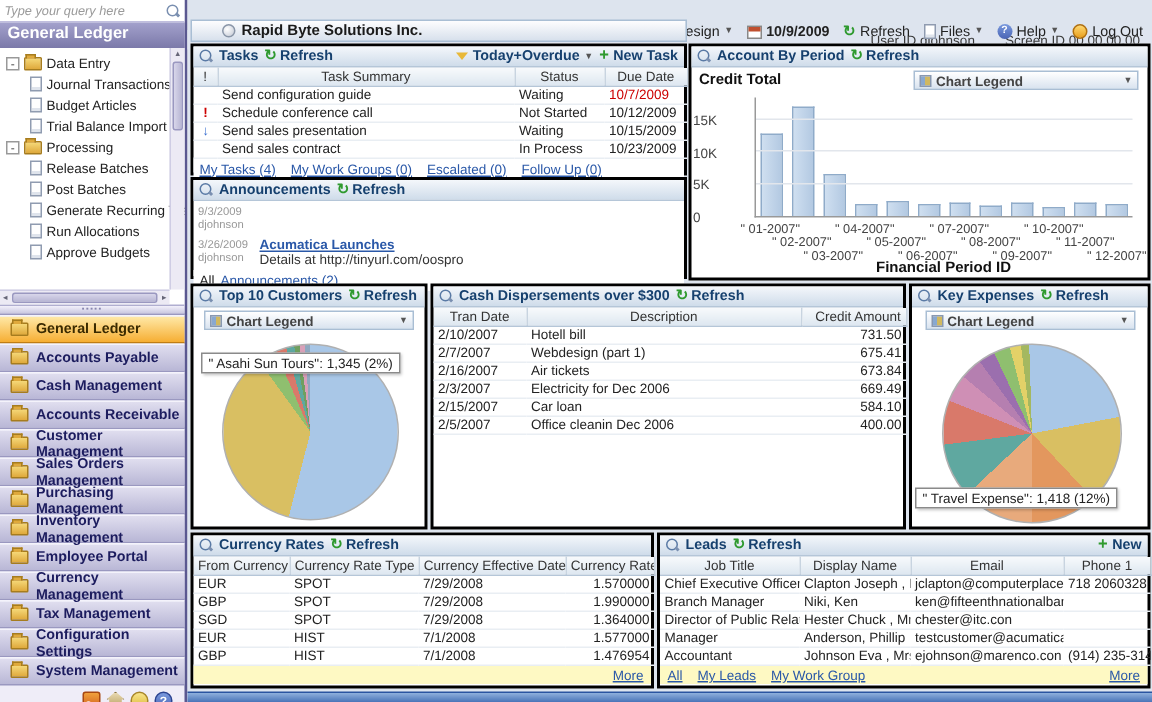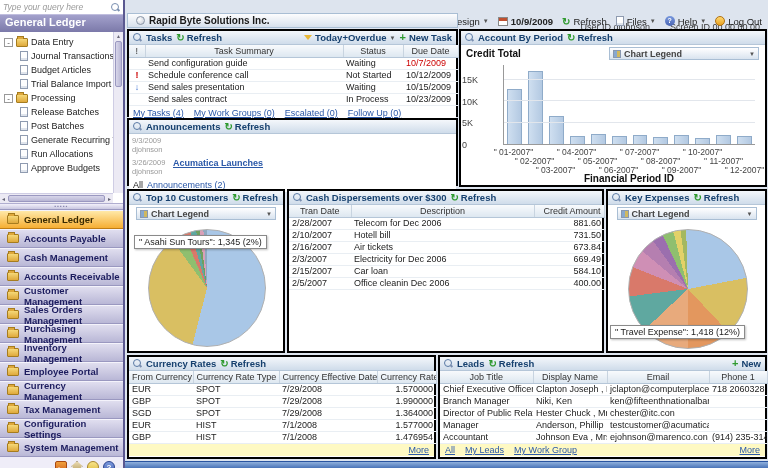--- a/index.html
+++ b/index.html
@@ -53,21 +53,21 @@
   .helpc-ic { width:10px; height:10px; border-radius:50%; background:linear-gradient(#7a9ade,#4a64b4); color:#fff; font-size:7px; font-weight:bold; text-align:center; line-height:10px; }
   .key-ic { width:10px; height:10px; border-radius:50%; background:linear-gradient(#ffd870,#e8a020); border:1px solid #b07010; }
   .refresh-ic { color:#2f9a2f; font-weight:bold; font-size:10px; line-height:9px; }
 
   .panel { position:absolute; background:#fff; border:2px solid #000000; }
   .panel-title { height:14px; background:linear-gradient(#f4f7fb,#cfdcea); border-bottom:1px solid #b5c6d8; display:flex; align-items:center; gap:4px; padding:0 4px; font-weight:bold; color:#16406e; font-size:9.5px; white-space:nowrap; }
   .panel-title .mag-ic::before { border-color:#5a7aa5; }
   .refresh-btn { display:flex; align-items:center; gap:2px; cursor:pointer; color:#16406e; }
   .title-right { margin-left:auto; display:flex; align-items:center; gap:4px; }
   .funnel-ic { width:0; height:0; border-left:4px solid transparent; border-right:4px solid transparent; border-top:5px solid #e8b838; }
-  .co-bar { position:absolute; left:2px; top:13px; width:331px; height:15px; background:linear-gradient(#fdfdfe,#d7e0ec); border:1px solid #a9bed4; display:flex; align-items:center; gap:4px; padding:0 8px; font-weight:bold; font-size:10px; color:#1a1a1a; }
+  .co-bar { position:absolute; left:2px; top:13px; width:331px; height:15px; background:linear-gradient(#fdfdfe,#d7e0ec); border:1px solid #a9bed4; display:flex; align-items:center; gap:4px; padding:0 20px; font-weight:bold; font-size:10px; color:#1a1a1a; }
   .co-ic { width:9px; height:9px; border-radius:50%; background:radial-gradient(circle at 35% 35%, #ffffff, #c2c8d4); border:1px solid #8a96a8; }
 
   table { width:100%; border-collapse:collapse; table-layout:fixed; font-size:9px; }
   th { background:linear-gradient(#f8fafc,#dde7f0); border-right:1px solid #c8d4e0; border-bottom:1px solid #b5c6d8; text-align:center; font-weight:normal; color:#333; padding:0 3px; height:12px; white-space:nowrap; overflow:hidden; }
   td { border-bottom:1px solid #e9eef3; padding:0 3px; height:12px; color:#222; white-space:nowrap; overflow:hidden; }
   .num-last td:last-child, .num-last th:last-child { text-align:right; }
   .pri-red { color:#cc0000; font-weight:bold; text-align:center; }
   .pri-blue { color:#3a6fd0; font-weight:bold; text-align:center; }
   .due-red { color:#cc0000; }
   a.lnk { color:#2a58a8; text-decoration:underline; cursor:pointer; }
@@ -347,21 +347,21 @@
           <div class="ann-meta">
             <div>9/3/2009</div>
             <div>djohnson</div>
           </div>
         </div>
         <div class="ann-item">
           <div class="ann-meta">
             <div>3/26/2009</div>
             <div>djohnson</div>
           </div>
-          <div><a class="lnk ann-title">Acumatica Launches</a></div>
+          <div><a class="lnk ann-title">Acumatica Launches</a><div class="ann-body">Details at http://tinyurl.com/oospro</div></div>
         </div>
       </div>
     <div class="links-row" style="gap:4px">
       <span>All</span>
       <a class="lnk">Announcements (2)</a>
     </div>
   </div>
 
   <div class="panel" style="left:334px; top:29px; width:308px; height:158px;">
     <div class="panel-title">
@@ -457,28 +457,28 @@
         </colgroup>
       <thead>
           <tr>
             <th>Tran Date</th>
             <th>Description</th>
             <th>Credit Amount</th>
           </tr>
         </thead>
         <tbody>
           <tr>
-            <td>2/28/2007</td>
-            <td>Telecom for Dec 2006</td>
-            <td>881.60</td>
-          </tr>
-          <tr>
             <td>2/10/2007</td>
             <td>Hotell bill</td>
             <td>731.50</td>
+          </tr>
+          <tr>
+            <td>2/7/2007</td>
+            <td>Webdesign (part 1)</td>
+            <td>675.41</td>
           </tr>
           <tr>
             <td>2/16/2007</td>
             <td>Air tickets</td>
             <td>673.84</td>
           </tr>
           <tr>
             <td>2/3/2007</td>
             <td>Electricity for Dec 2006</td>
             <td>669.49</td>

